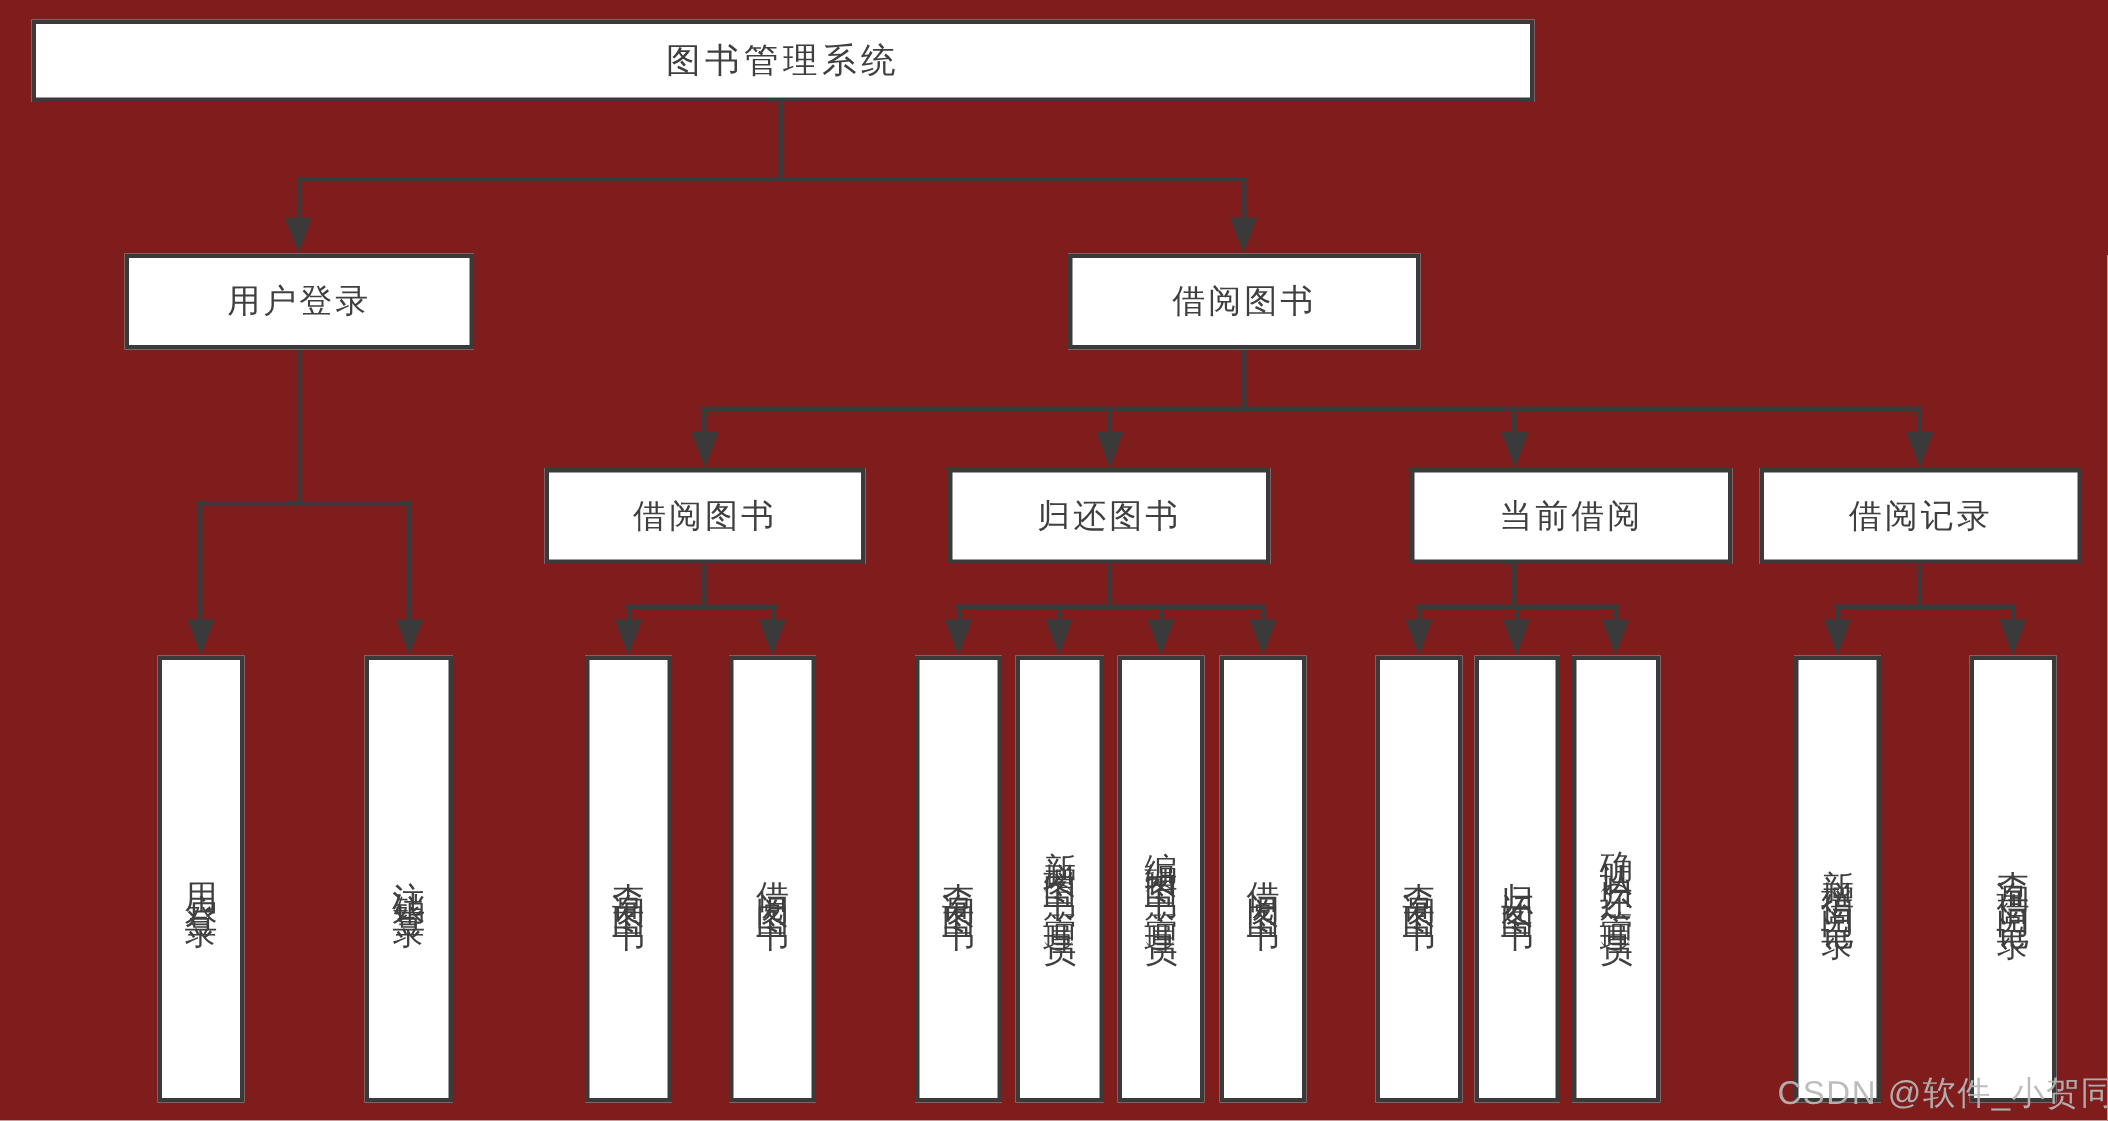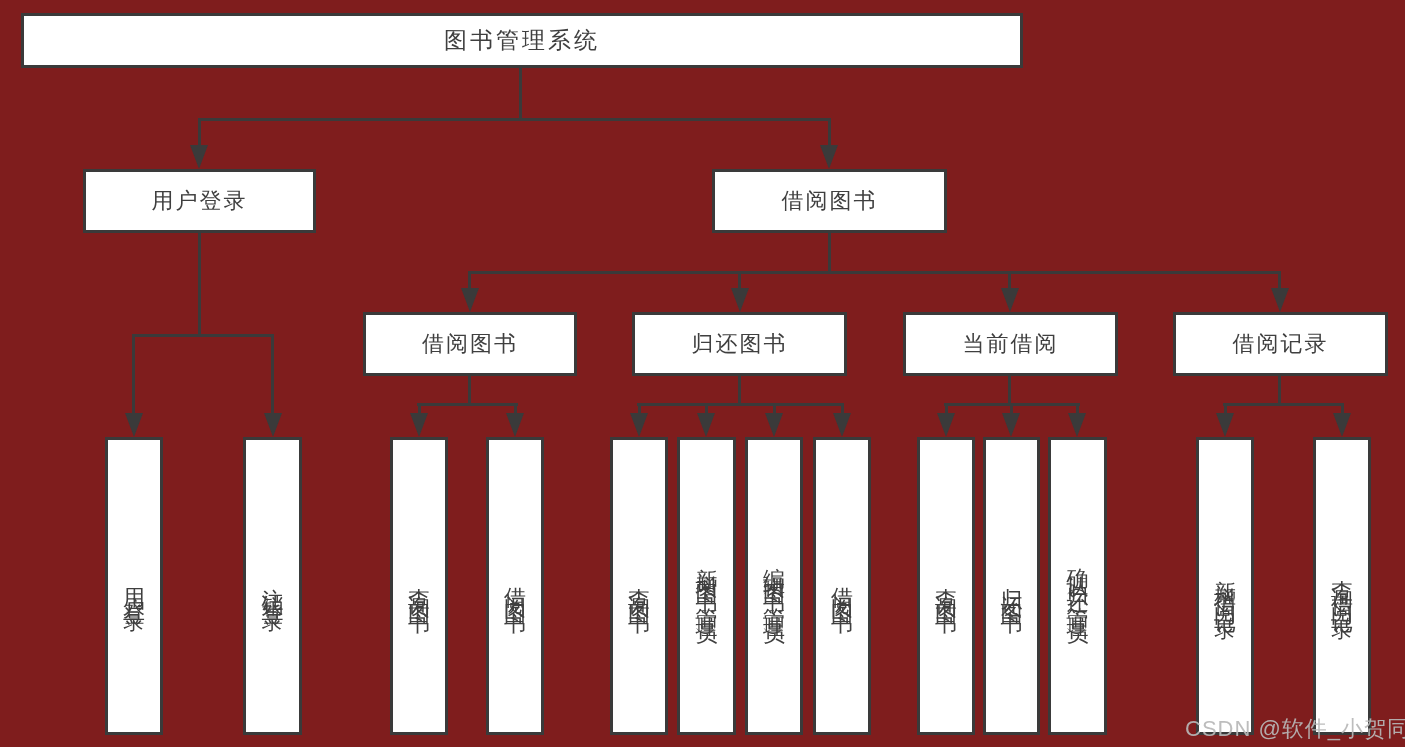--- a/index.html
+++ b/index.html
@@ -157,21 +157,21 @@
   <div class="hbox" style="left:712px;top:169px;width:235px;height:64px">
     <span>借阅图书</span>
   </div>
 
   <div class="hbox" style="left:363px;top:312px;width:214px;height:64px">
     <span>借阅图书</span>
   </div>
   <div class="hbox" style="left:632px;top:312px;width:215px;height:64px">
     <span>归还图书</span>
   </div>
-  <div class="hbox" style="left:903px;top:312px;width:215px;height:64px">
+  <div class="hbox" style="left:940px;top:312px;width:215px;height:64px">
     <span>当前借阅</span>
   </div>
   <div class="hbox" style="left:1173px;top:312px;width:215px;height:64px">
     <span>借阅记录</span>
   </div>
 
   <div class="vbox" style="left:105px;width:58px">
     <span>用户登录</span>
   </div>
   <div class="vbox" style="left:243px;width:59px">

